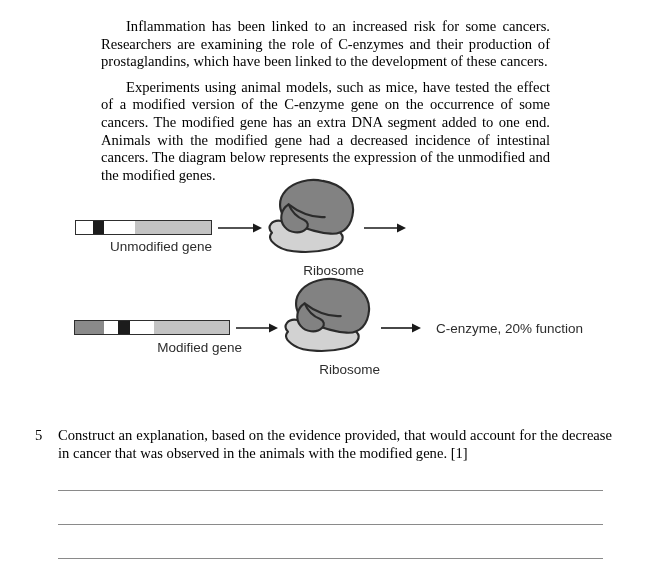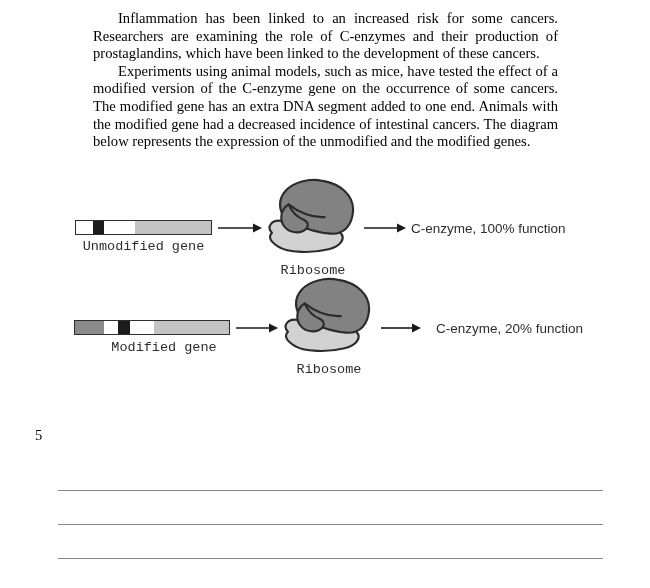--- a/index.html
+++ b/index.html
@@ -9,37 +9,37 @@
     background:#ffffff;
     font-family:"Liberation Serif", serif;
     color:#000;
     overflow:hidden;
   }
   
   .passage{
     position:absolute;left:93px;top:10px;width:465px;
     font-size:14.6px;line-height:17.6px;text-align:justify;
   }
-  .passage p{margin:0;text-indent:25px;}
+  .passage p{margin:8px;text-indent:25px;}
   
   .diagram{position:absolute;left:0;top:0;width:650px;height:588px;pointer-events:none;}
   .gene-bar{
     position:absolute;height:13px;
     border:1px solid #2e2e2e;
     display:flex;flex-direction:row;align-items:stretch;
     background:#fff;
   }
   .gene-seg{height:100%;}
   .diagram-label{
     position:absolute;
     font-family:"Liberation Sans", sans-serif;
     font-size:13.5px;color:#2d2d2d;line-height:15px;
     white-space:nowrap;
   }
-  .centered{text-align:center;font-family:Liberation Mono, monospace;}
+  .centered{text-align:right;}
   .arrow-svg{position:absolute;}
   .ribosome{position:absolute;}
   .product-label{
     position:absolute;
     font-family:"Liberation Sans", sans-serif;
     font-size:13.5px;color:#2d2d2d;line-height:15px;white-space:nowrap;
   }
   
   .q-number{position:absolute;left:35px;top:426px;font-size:14.6px;line-height:18px;}
   .q-text{position:absolute;left:58px;top:426px;width:554px;font-size:14.6px;line-height:18px;text-align:justify;}
@@ -77,21 +77,20 @@
       <path d="M27,27 C19,32 17,43 23,50 C28,56 39,58 45,52 C48,49 47,45 43,43 C35,40 30,34 27,27 Z" fill="#828282" stroke="#2b2b2b" stroke-width="2.2" stroke-linejoin="round"></path>
       <path d="M27,27 C37,35 51,41 64,40" fill="none" stroke="#2b2b2b" stroke-width="2.2" stroke-linecap="round"></path>
     </svg>
     <div class="diagram-label centered" style="left:262px;top:263px;width:102px;">Ribosome</div>
 
     <svg class="arrow-svg" style="left:364px;top:221px;" width="42" height="14" viewBox="0 0 42 14">
       <line x1="0" y1="7" x2="33" y2="7" stroke="#1a1a1a" stroke-width="1.6"></line>
       <polygon points="33,2.5 42,7 33,11.5" fill="#1a1a1a"></polygon>
     </svg>
 
-    <div class="product-label" style="left:411px;top:221px;">C-enzyme, 100% function</div>
 
     <div class="gene-bar" style="left:74px;top:320px;width:154px;">
         <div class="gene-seg" style="width: 19%; background: rgb(138, 138, 138);"></div>
         <div class="gene-seg" style="width: 9%; background: rgb(255, 255, 255);"></div>
         <div class="gene-seg" style="width: 8%; background: rgb(28, 28, 28);"></div>
         <div class="gene-seg" style="width: 15%; background: rgb(255, 255, 255);"></div>
         <div class="gene-seg" style="width: 49%; background: rgb(195, 195, 195);"></div>
       </div>
     <div class="diagram-label centered" style="left:86px;top:340px;width:156px;">Modified gene</div>
 
@@ -110,20 +109,21 @@
 
     <svg class="arrow-svg" style="left:381px;top:321px;" width="40" height="14" viewBox="0 0 40 14">
       <line x1="0" y1="7" x2="31" y2="7" stroke="#1a1a1a" stroke-width="1.6"></line>
       <polygon points="31,2.5 40,7 31,11.5" fill="#1a1a1a"></polygon>
     </svg>
 
     <div class="product-label" style="left:436px;top:321px;">C-enzyme, 20% function</div>
   </div>
 
   <div class="q-number">5</div>
+  <div class="q-text">Construct an explanation, based on the evidence provided, that would account for the decrease in cancer that was observed in the animals with the modified gene. [1]</div>
 
   <div class="answer-lines">
       <div class="answer-line"></div>
       <div class="answer-line"></div>
       <div class="answer-line"></div>
     </div>
 
 </div>
 
 </body></html>

